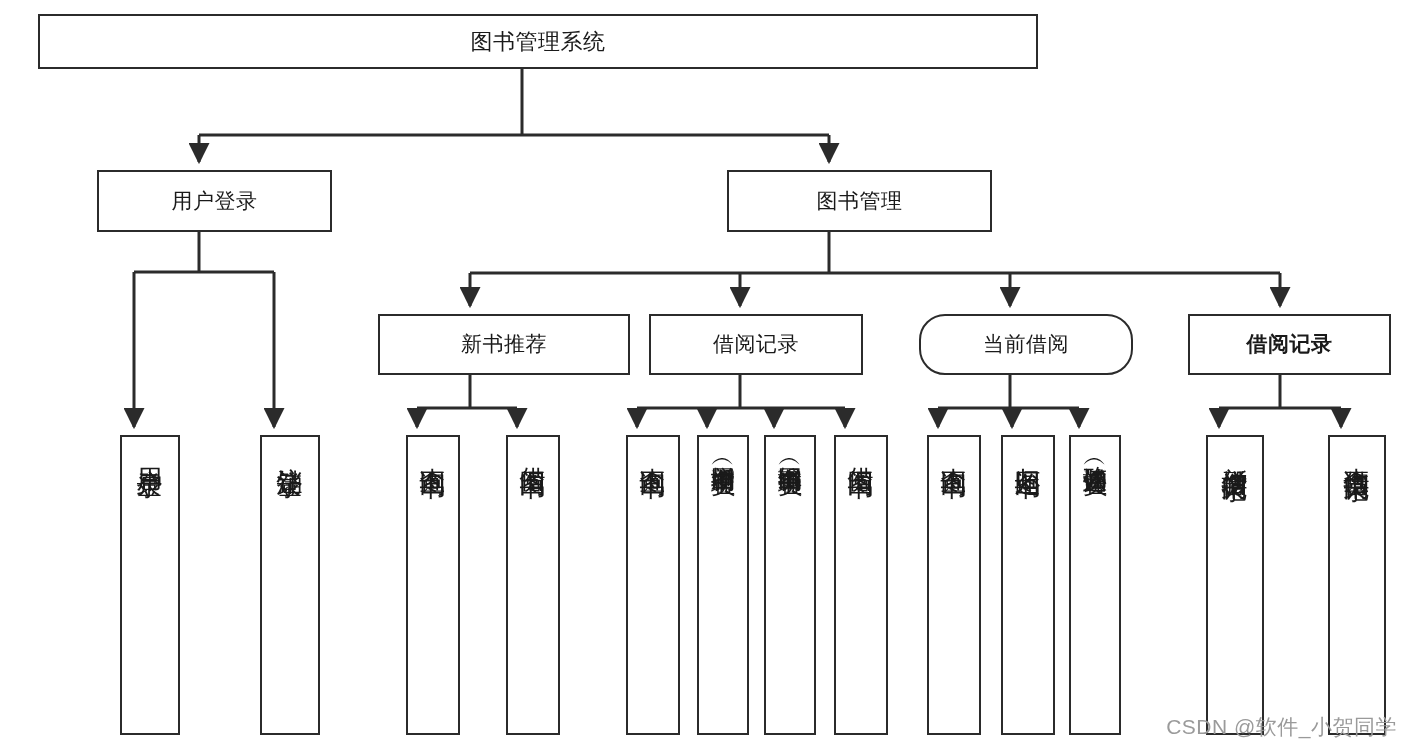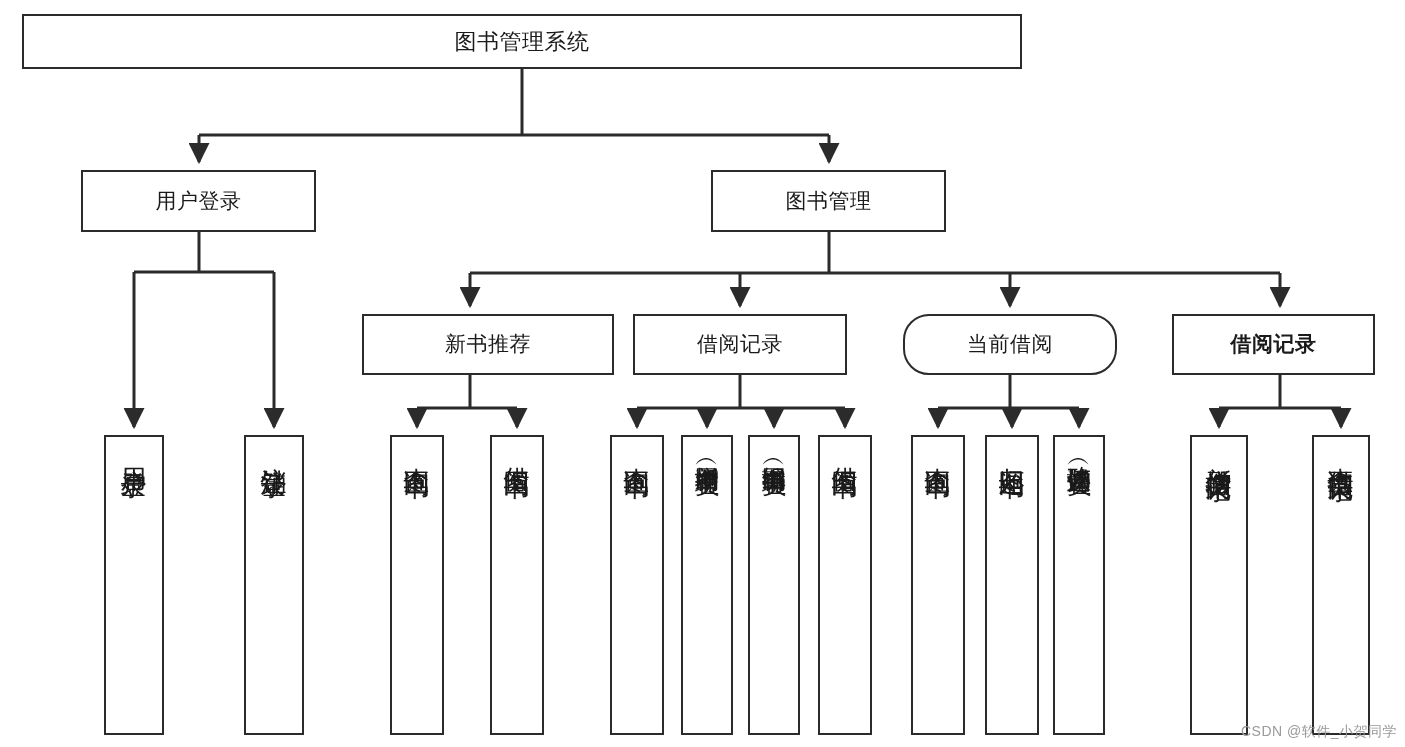--- a/index.html
+++ b/index.html
@@ -27,20 +27,21 @@
   }
   .node {
     position: absolute;
     box-sizing: border-box;
     border: 2px solid #2b2b2b;
     background: #ffffff;
     display: flex;
     align-items: center;
     justify-content: center;
     color: #1a1a1a;
+    margin-left: 16px;
   }
   .node-label {
     display: block;
     text-align: center;
     line-height: 1.18;
     white-space: pre;
   }
   .node.horizontal .node-label {
     font-size: 21px;
     letter-spacing: 0.5px;
@@ -60,21 +61,21 @@
     font-size: 24px;
     letter-spacing: 1px;
   }
   .node.root .node-label {
     font-size: 22px;
   }
   #watermark {
     position: absolute;
     right: 8px;
     bottom: 6px;
-    font-size: 14px;
+    font-size: 21px;
     color: #9a9a9a;
     white-space: nowrap;
     letter-spacing: 0.5px;
   }
 </style>
 </head>
 <body>
 
 <div id="canvas">
 
@@ -128,21 +129,21 @@
     </g>
   </svg>
 
   <div class="node horizontal root" id="node-root" style="left: 22px; top: 14px; width: 1000px; height: 55px;">
     <span class="node-label">图书管理系统</span>
   </div>
 
   <div class="node horizontal" id="node-l2-0" style="left: 81px; top: 170px; width: 235px; height: 62px;">
     <span class="node-label">用户登录</span>
   </div>
-  <div class="node horizontal" id="node-l2-1" style="left: 711px; top: 170px; width: 235px; height: 62px;">
+  <div class="node horizontal" id="node-l2-1" style="left: 711px; top: 170px; width: 265px; height: 62px;">
     <span class="node-label">图书管理</span>
   </div>
 
   <div class="node horizontal" id="node-l3-0" style="left: 362px; top: 314px; width: 252px; height: 61px;">
     <span class="node-label">新书推荐</span>
   </div>
   <div class="node horizontal" id="node-l3-1" style="left: 633px; top: 314px; width: 214px; height: 61px;">
     <span class="node-label">借阅记录</span>
   </div>
   <div class="node horizontal" id="node-l3-2" style="left: 903px; top: 314px; width: 214px; height: 61px; border-radius: 26px;">

